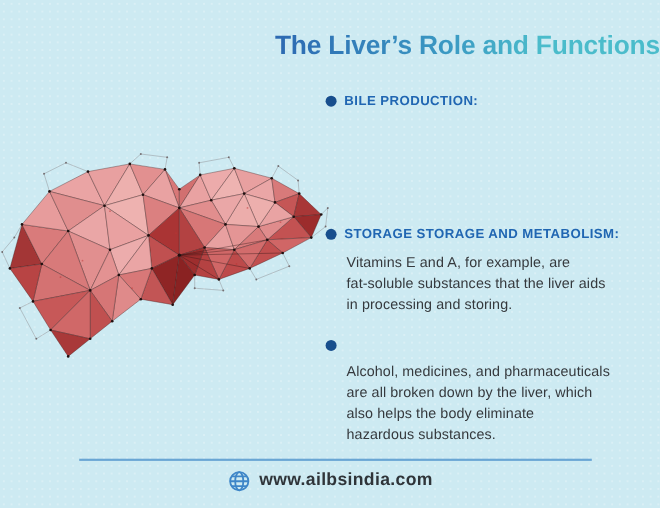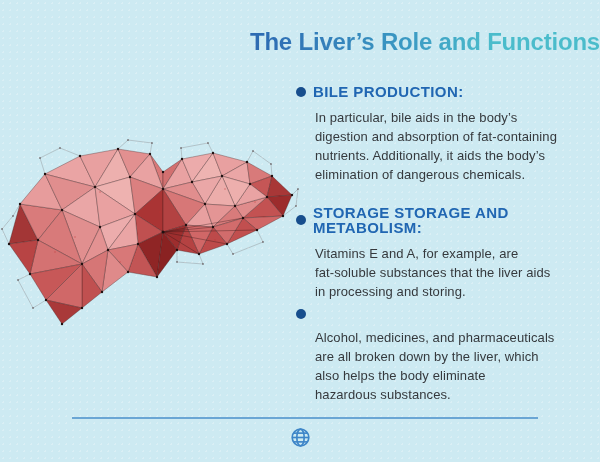--- a/index.html
+++ b/index.html
@@ -18,21 +18,21 @@
     -webkit-text-fill-color:transparent;color:transparent;
   }
   .liver-wrap{position:absolute;left:0;top:132px;width:300px;height:225px;}
   .sections{position:absolute;left:296px;top:0;width:294px;}
   .section{position:absolute;left:0;width:294px;}
   .sec-1{top:84px;}
   .sec-2{top:205px;}
   .sec-3{top:309px;}
   .sec-heading{
     display:flex;align-items:center;gap:7px;
-    font-size:15px;font-weight:bold;letter-spacing:.4px;color:#2066b2;
+    font-size:12px;font-weight:bold;letter-spacing:.4px;color:#2066b2;
     line-height:15px;margin-bottom:9px;
   }
   .bullet{width:10px;height:10px;border-radius:50%;background:#174e8d;flex:0 0 auto;}
   .sec-body{
     padding-left:19px;width:272px;
     font-size:13px;line-height:19px;color:#35393d;
     white-space:pre-line;letter-spacing:.1px;
   }
   .divider{position:absolute;left:72px;top:417px;width:466px;height:1.5px;background:#6aa6d4;}
   .footer-row{
@@ -218,24 +218,20 @@
     </svg>
   </div>
 
   <div class="sections">
 
     <div class="section sec-1">
       <div class="sec-heading">
         <span class="bullet"></span>
         <span>BILE PRODUCTION:</span>
       </div>
-      <div class="sec-body">In particular, bile aids in the body’s
-digestion and absorption of fat-containing
-nutrients. Additionally, it aids the body’s
-elimination of dangerous chemicals.</div>
     </div>
 
     <div class="section sec-2">
       <div class="sec-heading">
         <span class="bullet"></span>
         <span>STORAGE STORAGE AND METABOLISM:</span>
       </div>
       <div class="sec-body">Vitamins E and A, for example, are
 fat-soluble substances that the liver aids
 in processing and storing.</div>
@@ -258,15 +254,16 @@
   <div class="footer-row">
     <svg class="globe" viewBox="0 0 24 24" xmlns="http://www.w3.org/2000/svg">
       <g fill="none" stroke="#3e86c8" stroke-width="1.9">
         <circle cx="12" cy="12" r="9.5"></circle>
         <ellipse cx="12" cy="12" rx="4.2" ry="9.5"></ellipse>
         <line x1="2.5" y1="12" x2="21.5" y2="12"></line>
         <line x1="3.8" y1="7" x2="20.2" y2="7"></line>
         <line x1="3.8" y1="17" x2="20.2" y2="17"></line>
       </g>
     </svg>
+    <span class="website">www.ailbsindia.com</span>
   </div>
 
 </div>
 
 </body></html>

